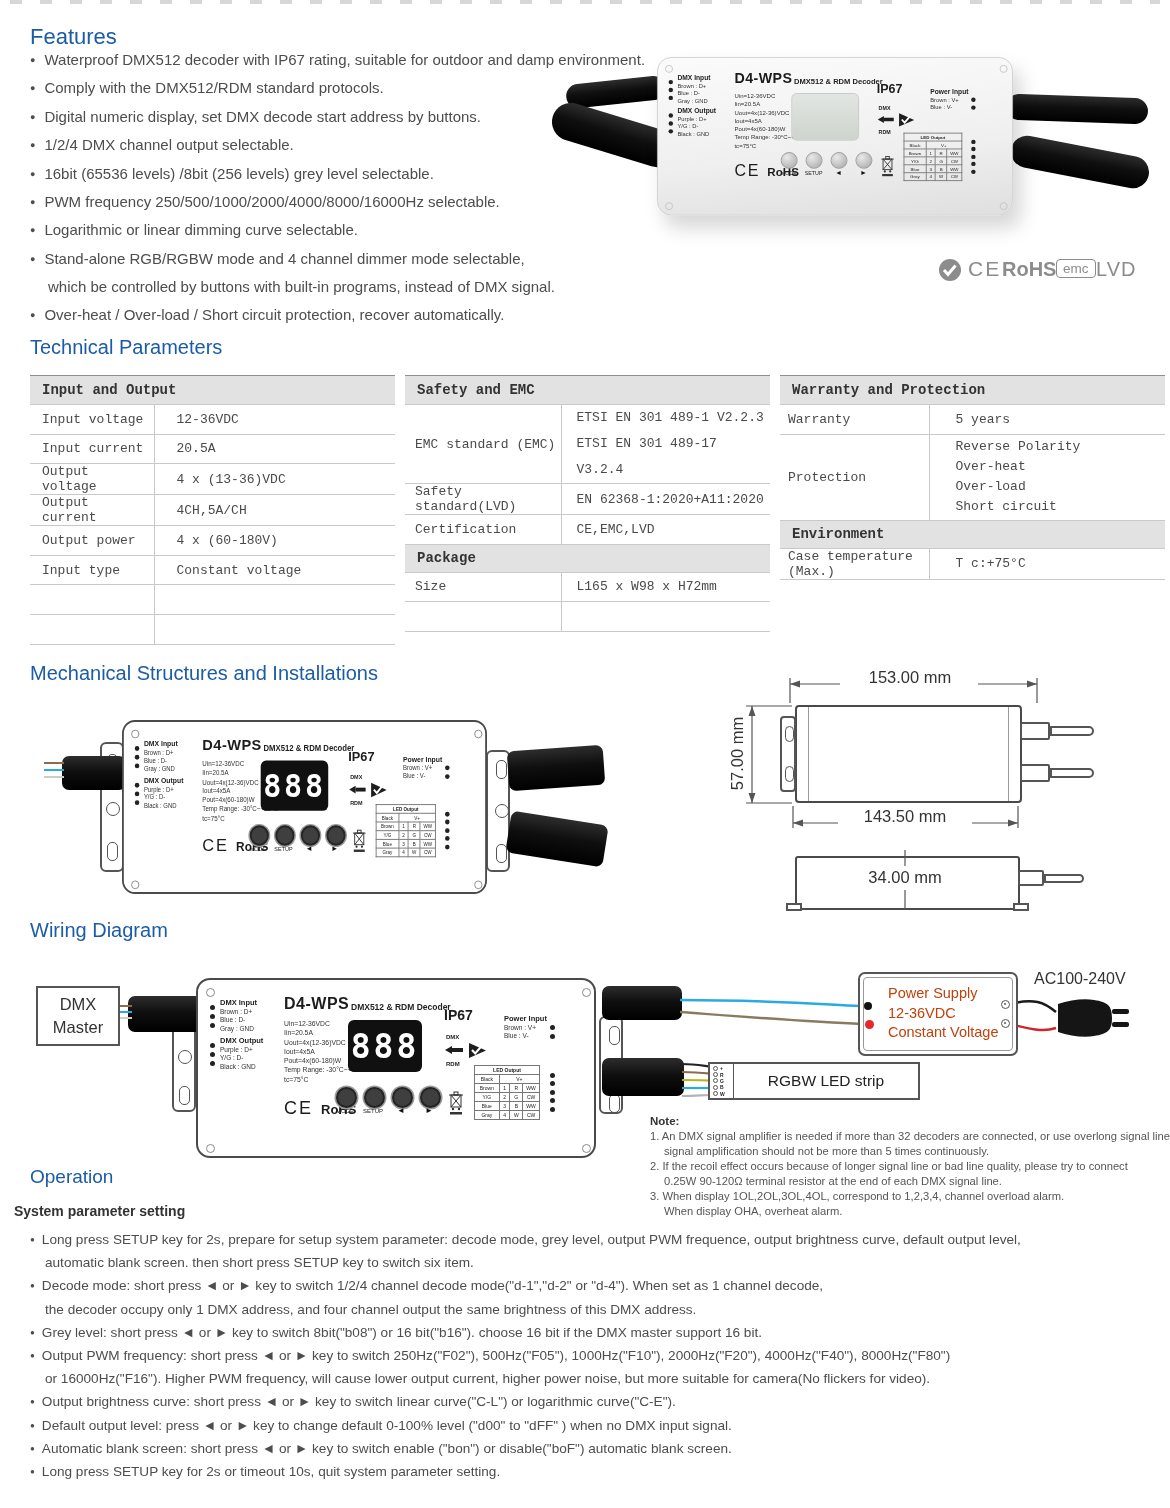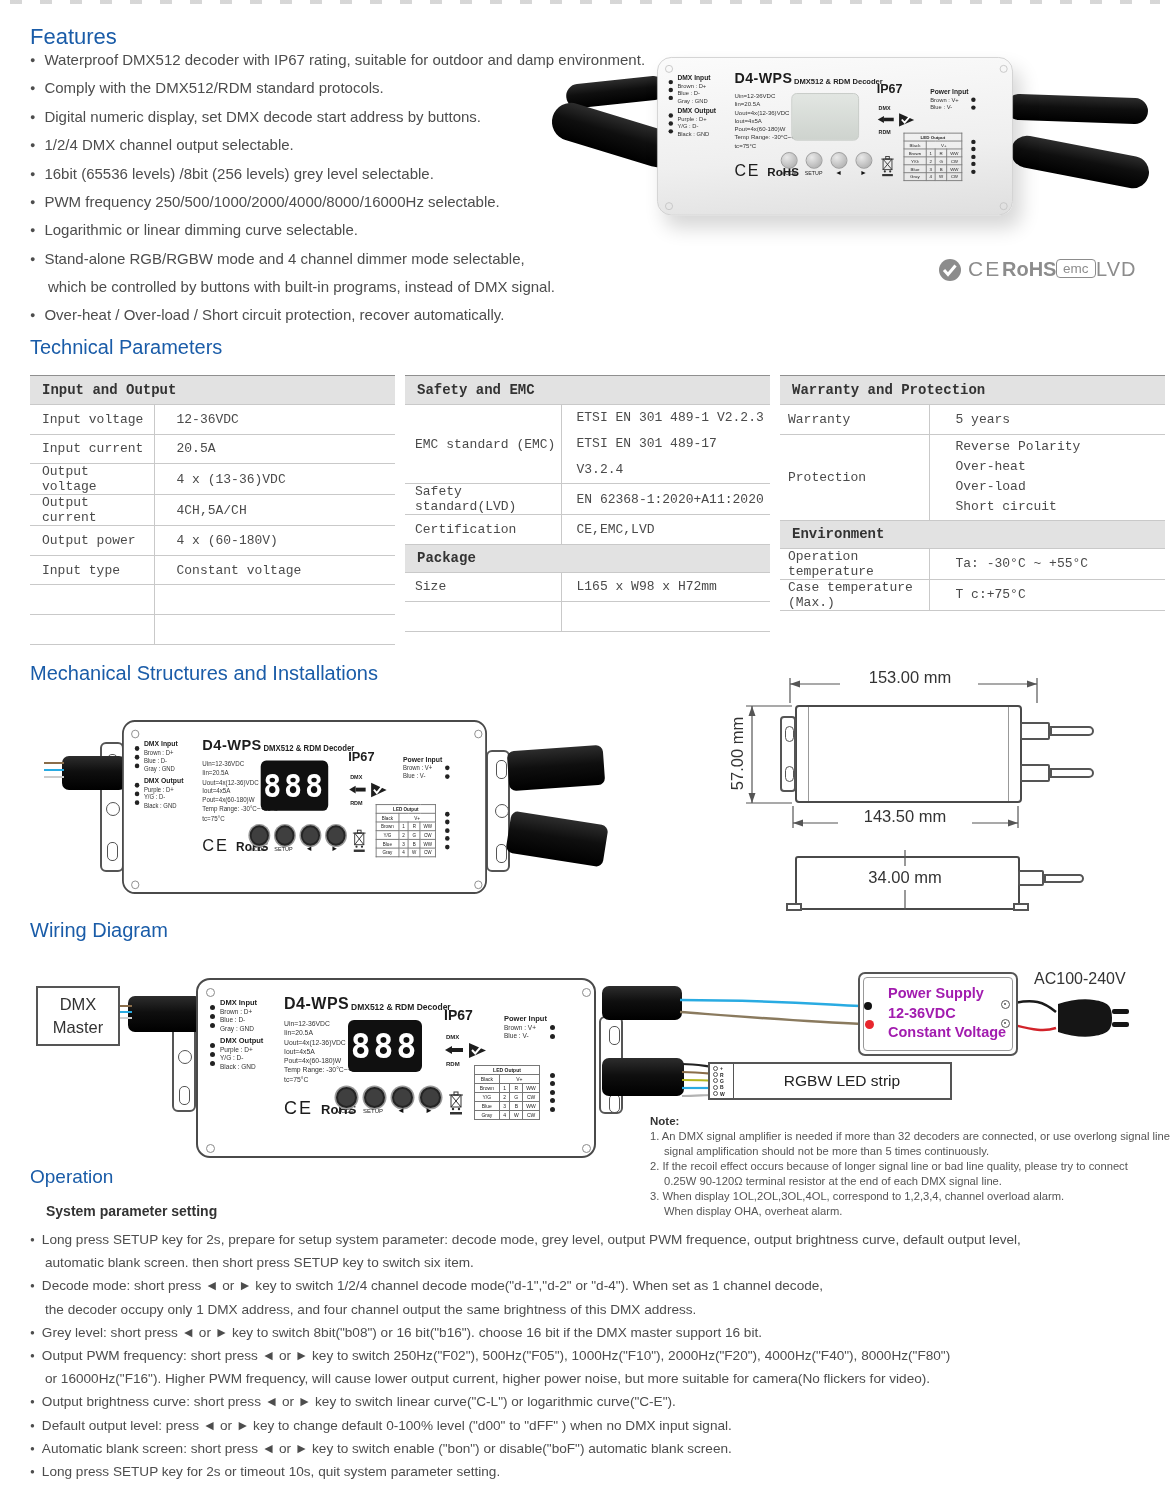--- a/index.html
+++ b/index.html
@@ -67,21 +67,21 @@
   .ear{background:#fff;border:2px solid #555;border-radius:6px;z-index:1;box-sizing:border-box;}
   .hole-slot{position:absolute;border:1.5px solid #555;border-radius:5px;width:9px;height:17px;}
   .hole-circle{position:absolute;border:1.5px solid #555;border-radius:50%;width:12px;height:12px;}
   .cable{background:linear-gradient(180deg,#2d2d2d,#0f0f0f 45%,#000);border-radius:7px;z-index:2;}
   
   .wbox{border:2px solid #555;background:#fff;box-sizing:border-box;z-index:4;}
   .dmxm{display:flex;flex-direction:column;justify-content:center;align-items:center;
         font-size:16.5px;color:#333;line-height:23px;}
   .psu{border-radius:7px;position:absolute;}
   .psu::after{content:"";position:absolute;inset:3px;border:1px solid #999;border-radius:4px;}
-  .psu-text{position:absolute;left:30px;top:12px;font-size:14.5px;line-height:19.5px;color:#a21caf;white-space:nowrap;z-index:5;font-weight:bold;}
+  .psu-text{position:absolute;left:30px;top:12px;font-size:14.5px;line-height:19.5px;color:#c2410c;white-space:nowrap;z-index:5;}
   .screw-term{position:absolute;width:9px;height:9px;border:1.5px solid #555;border-radius:50%;box-sizing:border-box;}
   .screw-term::after{content:"";position:absolute;left:2px;top:2px;width:2px;height:2px;background:#555;border-radius:50%;}
   .strip{display:flex;align-items:center;}
   .strip-terms{width:24px;border-right:1px solid #555;height:100%;display:flex;flex-direction:column;justify-content:space-around;padding:1px 0;box-sizing:border-box;}
   .strip-term{display:flex;align-items:center;height:6px;}
   .strip-term i{width:5px;height:5px;border:1px solid #555;border-radius:50%;margin-left:3px;box-sizing:border-box;}
   .strip-term b{font-size:5px;color:#222;margin-left:2px;font-weight:bold;}
   .strip-label{flex:1;text-align:center;font-size:15.5px;color:#222;}
   .ac-label{font-size:16px;color:#333;}
   
@@ -358,24 +358,20 @@
         <div>Reverse Polarity</div>
         <div>Over-heat</div>
         <div>Over-load</div>
         <div>Short circuit</div>
       </td>
     </tr>
     <tr class="hdr" style="height:28px">
           <td colspan="2">Environment</td>
         </tr>
     <tr>
-          <td class="lbl">Operation temperature</td>
-          <td class="val">Ta: -30°C ~ +55°C</td>
-        </tr>
-    <tr>
           <td class="lbl">Case temperature (Max.)</td>
           <td class="val">T c:+75°C</td>
         </tr>
   </tbody>
     </table>
 
   <div class="abs sec-title" style="left:30px;top:662px">Mechanical Structures and Installations</div>
 
   <div class="abs ear" style="left:100px;top:742px;width:24px;height:130px">
     <div class="hole-slot" style="left:5px;top:10px"></div>
@@ -743,21 +739,21 @@
   <div class="abs" style="left:865px;top:1020px;width:9px;height:9px;background:#e8262d;border-radius:50%;z-index:5"></div>
   <div class="abs screw-term" style="left:1001px;top:1000px;z-index:5"></div>
   <div class="abs screw-term" style="left:1001px;top:1019px;z-index:5"></div>
   <div class="abs ac-label" style="left:1034px;top:970px">AC100-240V</div>
   <svg class="abs" style="left:1050px;top:994px;z-index:4" width="82" height="48">
     <path d="M8,10 C20,6 34,4 44,6 C58,8 62,12 62,24 C62,36 58,40 44,42 C34,44 20,42 8,38 Z" fill="#151515"></path>
     <rect x="62" y="15" width="17" height="5" rx="2" fill="#151515"></rect>
     <rect x="62" y="28" width="17" height="5" rx="2" fill="#151515"></rect>
   </svg>
 
-  <div class="abs wbox strip" style="left:708px;top:1062px;width:244px;height:38px">
+  <div class="abs wbox strip" style="left:708px;top:1062px;width:212px;height:38px">
     <div class="strip-terms">
       <div class="strip-term">
           <i></i>
           <b>+</b>
         </div>
       <div class="strip-term">
           <i></i>
           <b>R</b>
         </div>
       <div class="strip-term">
@@ -780,21 +776,21 @@
     <div class="note-title">Note:</div>
     <div class="note-line">1. An DMX signal amplifier is needed if more than 32 decoders are connected, or use overlong signal line,</div>
     <div class="note-line cont">signal amplification should not be more than 5 times continuously.</div>
     <div class="note-line">2. If the recoil effect occurs because of longer signal line or bad line quality, please try to connect</div>
     <div class="note-line cont">0.25W 90-120Ω terminal resistor at the end of each DMX signal line.</div>
     <div class="note-line">3. When display 1OL,2OL,3OL,4OL, correspond to 1,2,3,4, channel overload alarm.</div>
     <div class="note-line cont">When display OHA, overheat alarm.</div>
   </div>
 
   <div class="abs sec-title" style="left:30px;top:1166px;font-size:19px">Operation</div>
-  <div class="abs op-sub" style="left:46px;top:1203px">System parameter setting</div>
+  <div class="abs op-sub" style="left:14px;top:1203px">System parameter setting</div>
   <div class="abs" style="left:30px;top:1228px">
     <div class="op-line"><span class="blt">●</span><span>Long press SETUP key for 2s, prepare for setup system parameter: decode mode, grey level, output PWM frequence, output brightness curve, default output level,</span></div>
     <div class="op-line cont"><span>automatic blank screen. then short press SETUP key to switch six item.</span></div>
     <div class="op-line"><span class="blt">●</span><span>Decode mode: short press ◄ or ► key to switch 1/2/4 channel decode mode("d-1","d-2" or "d-4"). When set as 1 channel decode,</span></div>
     <div class="op-line cont"><span>the decoder occupy only 1 DMX address, and four channel output the same brightness of this DMX address.</span></div>
     <div class="op-line"><span class="blt">●</span><span>Grey level: short press ◄ or ► key to switch 8bit("b08") or 16 bit("b16"). choose 16 bit if the DMX master support 16 bit.</span></div>
     <div class="op-line"><span class="blt">●</span><span>Output PWM frequency: short press ◄ or ► key to switch 250Hz("F02"), 500Hz("F05"), 1000Hz("F10"), 2000Hz("F20"), 4000Hz("F40"), 8000Hz("F80")</span></div>
     <div class="op-line cont"><span>or 16000Hz("F16"). Higher PWM frequency, will cause lower output current, higher power noise, but more suitable for camera(No flickers for video).</span></div>
     <div class="op-line"><span class="blt">●</span><span>Output brightness curve: short press ◄ or ► key to switch linear curve("C-L") or logarithmic curve("C-E").</span></div>
     <div class="op-line"><span class="blt">●</span><span>Default output level: press ◄ or ► key to change default 0-100% level ("d00" to "dFF" ) when no DMX input signal.</span></div>

